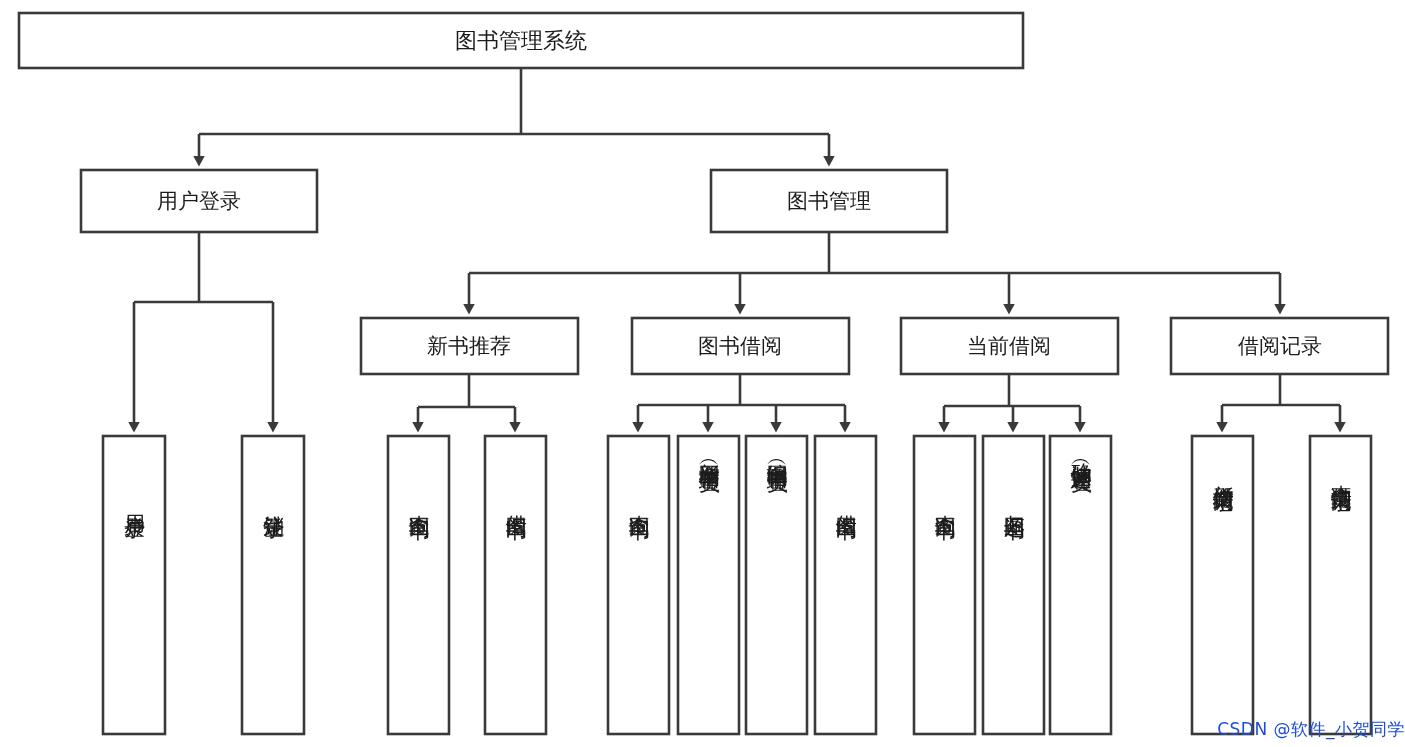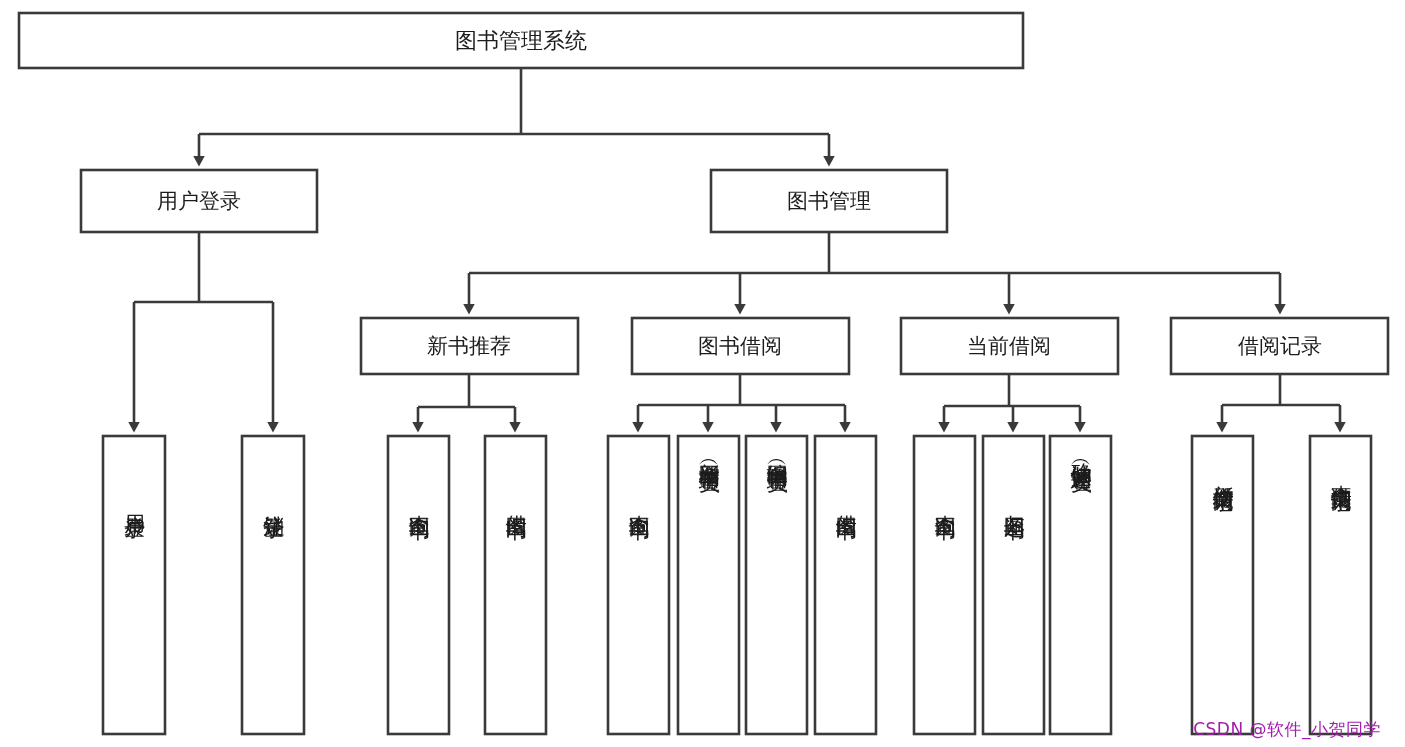--- a/index.html
+++ b/index.html
@@ -68,25 +68,25 @@
     font-family: "DejaVu Sans", "Liberation Sans", sans-serif;
     font-size: 21px;
     line-height: 1.02;
     color: #1c1c1c;
     letter-spacing: 1.5px;
     white-space: nowrap;
     -webkit-font-feature-settings: normal;
   }
   .watermark {
     position: absolute;
-    right: 24px;
+    right: 0;
     bottom: 6px;
     font-family: "DejaVu Sans", "Liberation Sans", sans-serif;
     font-size: 17px;
-    color: #a21caf;
+    color: #1d4ed8;
     letter-spacing: 0.5px;
     white-space: nowrap;
     user-select: none;
   }
 </style>
 </head>
 <body>
 
 <div id="diagram-root">
 

